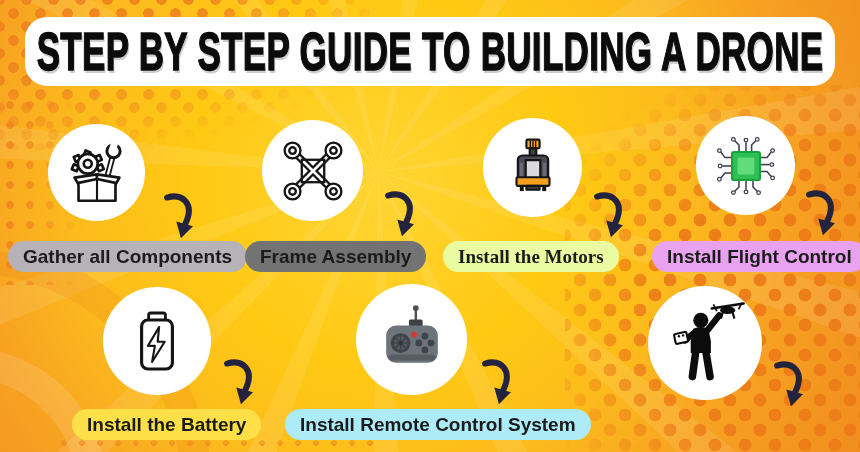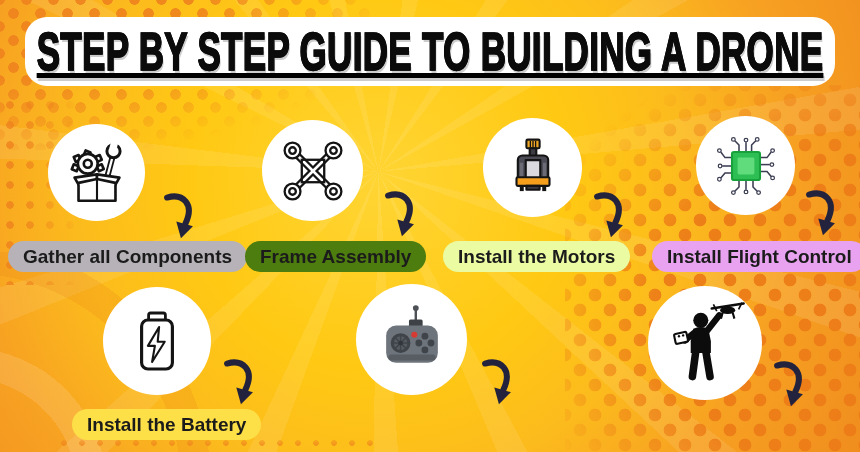--- a/index.html
+++ b/index.html
@@ -32,21 +32,21 @@
     -webkit-mask-image:radial-gradient(ellipse at 100% 62%, #000 48%, rgba(0,0,0,0) 84%);
     mask-image:radial-gradient(ellipse at 100% 62%, #000 48%, rgba(0,0,0,0) 84%);}
   .dots-bottom{left:55px;top:434px;width:330px;height:18px;
     background-image:radial-gradient(circle, rgba(238,130,30,0.7) 2.6px, rgba(0,0,0,0) 3.1px);
     background-size:18px 18px;
     -webkit-mask-image:linear-gradient(to top,#000 40%,rgba(0,0,0,0) 100%);
     mask-image:linear-gradient(to top,#000 40%,rgba(0,0,0,0) 100%);}
 
   
   .title-box{position:absolute;left:25px;top:17px;width:810px;height:69px;background:#ffffff;
-    border-radius:22px;display:flex;align-items:center;justify-content:center;text-decoration:underline;}
+    border-radius:22px;display:flex;align-items:center;justify-content:center;}
   .title-text{font-size:53px;font-weight:bold;color:#0b0b0b;white-space:nowrap;
     letter-spacing:0.5px;-webkit-text-stroke:1.4px #0b0b0b;
     transform:scaleX(0.66);transform-origin:50% 50%;
     text-shadow:2px 3px 0 rgba(110,110,110,0.35);}
 
   
   .circle{position:absolute;background:#ffffff;border-radius:50%;
     display:flex;align-items:center;justify-content:center;}
 
   
@@ -254,18 +254,19 @@
   <svg class="arrow" style="left:480px;top:358px;" viewBox="0 0 38 52">
     <path d="M5 6 C 22 1, 35 13, 25 34" stroke="#23233d" stroke-width="6.5" stroke-linecap="round" fill="none"></path>
     <polygon points="20,50 33,37 15,32" fill="#23233d"></polygon>
   </svg>
   <svg class="arrow" style="left:772px;top:360px;" viewBox="0 0 38 52">
     <path d="M5 6 C 22 1, 35 13, 25 34" stroke="#23233d" stroke-width="6.5" stroke-linecap="round" fill="none"></path>
     <polygon points="20,50 33,37 15,32" fill="#23233d"></polygon>
   </svg>
 
   <div class="pill" style="left: 8px; top: 241px; background-color: rgb(182, 178, 183);">Gather all Components</div>
-  <div class="pill" style="left: 245px; top: 241px; background-color: #4d7c0f;">Frame Assembly</div>
-  <div class="pill" style="left: 443px; top: 241px; background-color: rgb(234, 251, 162);">Install the Motors</div>
+  <div class="pill" style="left: 245px; top: 241px; background-color: #737373;">Frame Assembly</div>
+  <div class="pill" style="left: 443px; top: 241px; background-color: rgb(234, 251, 162); font-family: Liberation Serif, serif;">Install the Motors</div>
   <div class="pill" style="left: 652px; top: 241px; background-color: rgb(233, 162, 239);">Install Flight Control</div>
   <div class="pill" style="left: 72px; top: 409px; background-color: #fde047;">Install the Battery</div>
+  <div class="pill" style="left: 285px; top: 409px; background-color: rgb(174, 235, 249);">Install Remote Control System</div>
 
 </div>
 
 </body></html>

